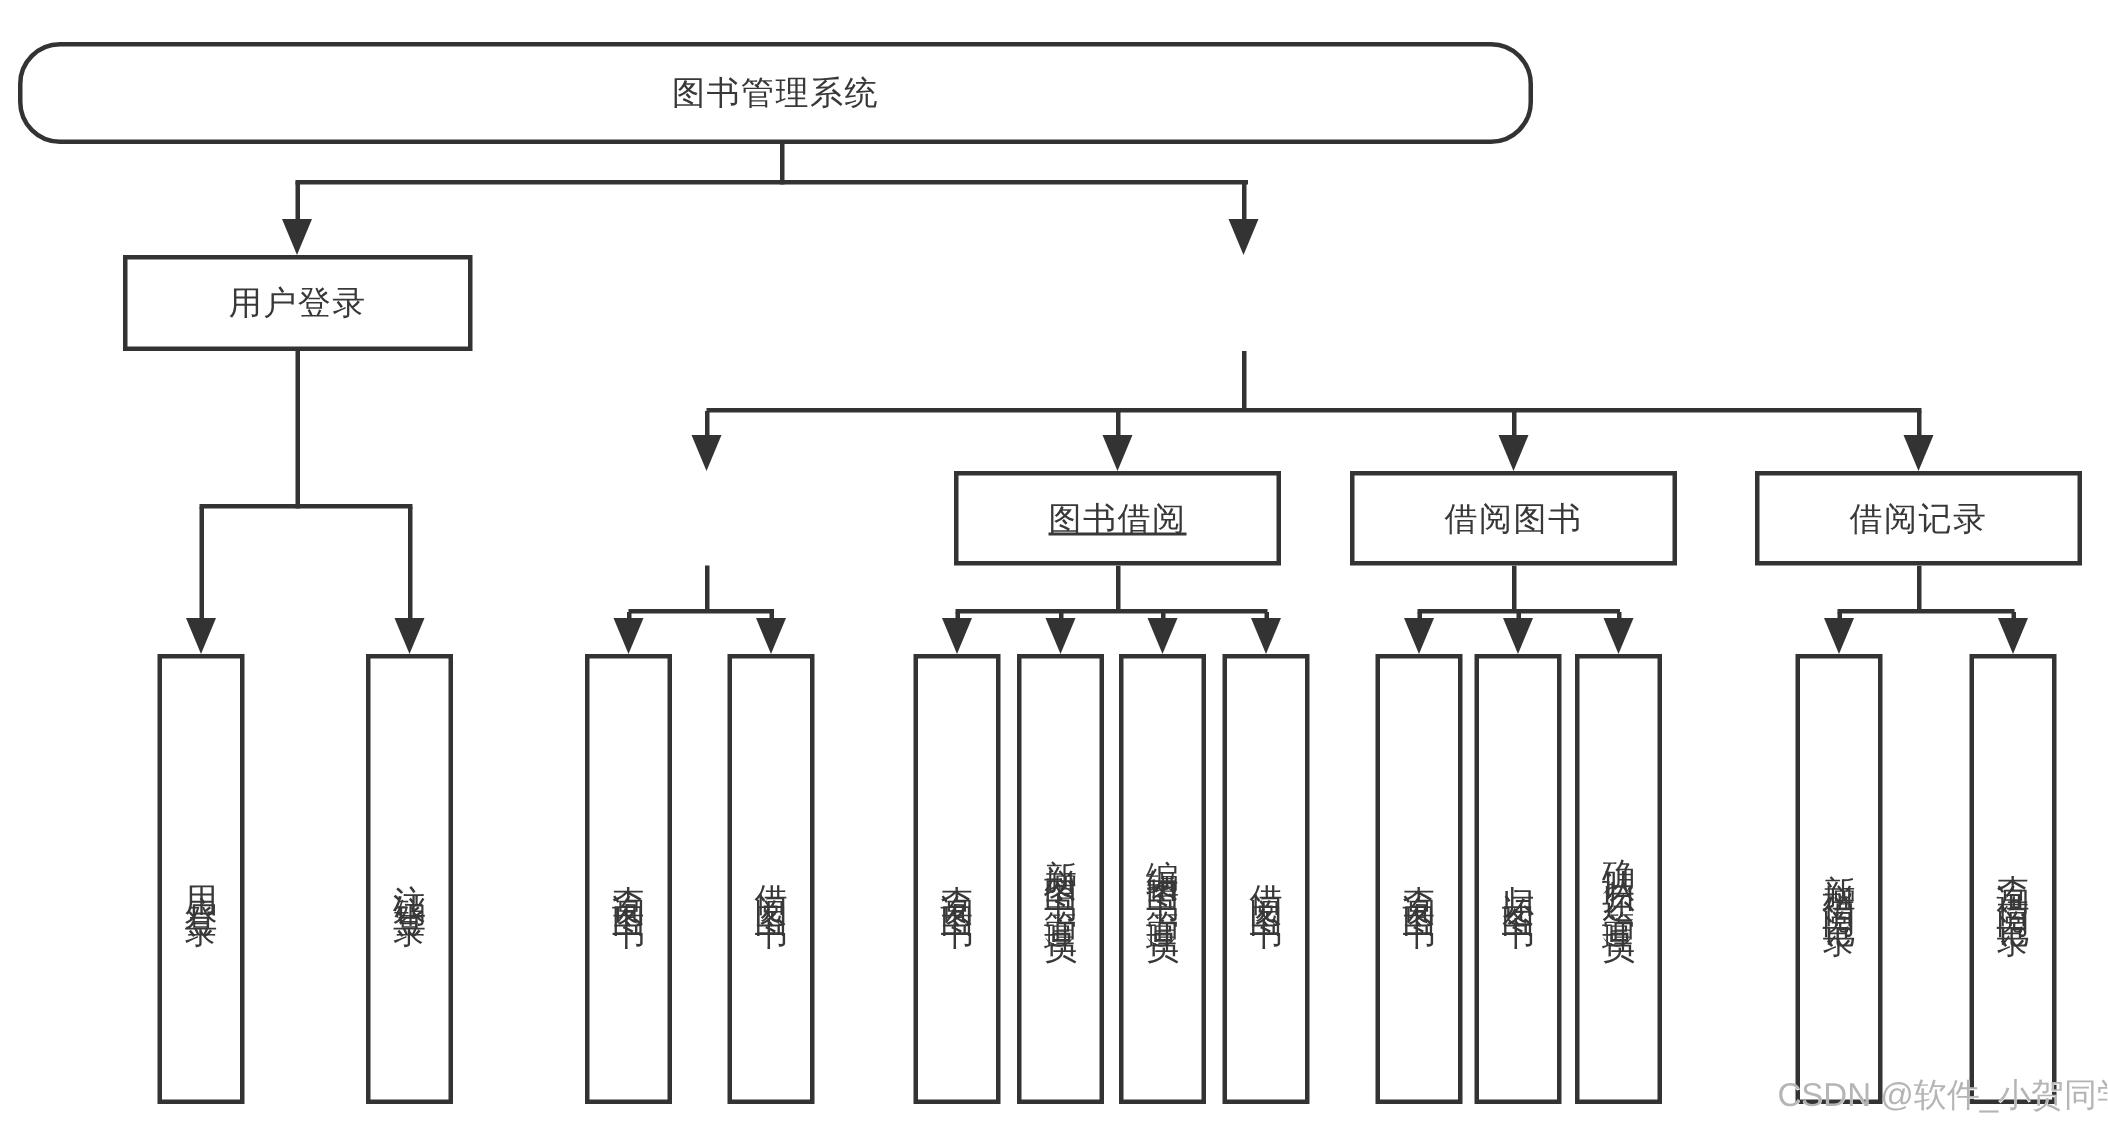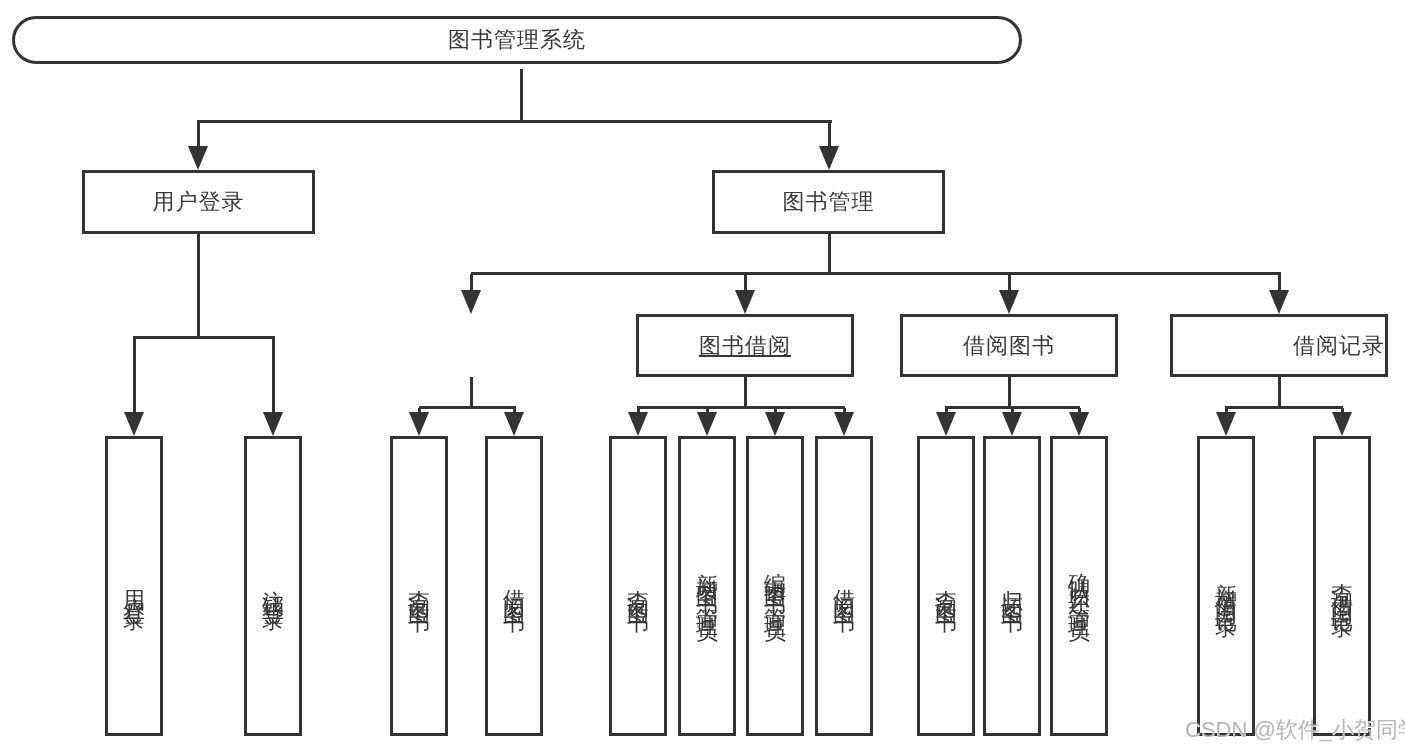--- a/index.html
+++ b/index.html
@@ -119,38 +119,35 @@
   <div class="ar" style="left:628px;top:412px;"></div>
   <div class="ar" style="left:697px;top:412px;"></div>
   <div class="ar" style="left:765px;top:412px;"></div>
   <div class="ar" style="left:834px;top:412px;"></div>
   <div class="ar" style="left:936px;top:412px;"></div>
   <div class="ar" style="left:1002px;top:412px;"></div>
   <div class="ar" style="left:1069px;top:412px;"></div>
   <div class="ar" style="left:1216px;top:412px;"></div>
   <div class="ar" style="left:1332px;top:412px;"></div>
 
-  <div class="box" style="left:12px;top:16px;width:1010px;height:48px;border-radius:28px;">
+  <div class="box" style="left:12px;top:28px;width:1010px;height:68px;border-radius:28px;">
     <span class="lbl">图书管理系统</span>
   </div>
 
   <div class="box" style="left:82px;top:170px;width:233px;height:64px;">
     <span class="lbl">用户登录</span>
-  </div>
-  <div class="box" style="left:712px;top:170px;width:233px;height:64px;">
-    <span class="lbl">图书管理</span>
   </div>
 
   <div class="box" style="left:636px;top:314px;width:218px;height:63px;text-decoration:underline;">
     <span class="lbl">图书借阅</span>
   </div>
   <div class="box" style="left:900px;top:314px;width:218px;height:63px;">
     <span class="lbl">借阅图书</span>
   </div>
-  <div class="box" style="left:1170px;top:314px;width:218px;height:63px;justify-content:flex-end;">
+  <div class="box" style="left:1170px;top:314px;width:218px;height:63px;">
     <span class="lbl">借阅记录</span>
   </div>
 
   <div class="box vbox" style="left:105px;">
     <span class="lbl">用户登录</span>
   </div>
   <div class="box vbox" style="left:244px;">
     <span class="lbl">注销登录</span>
   </div>
 

